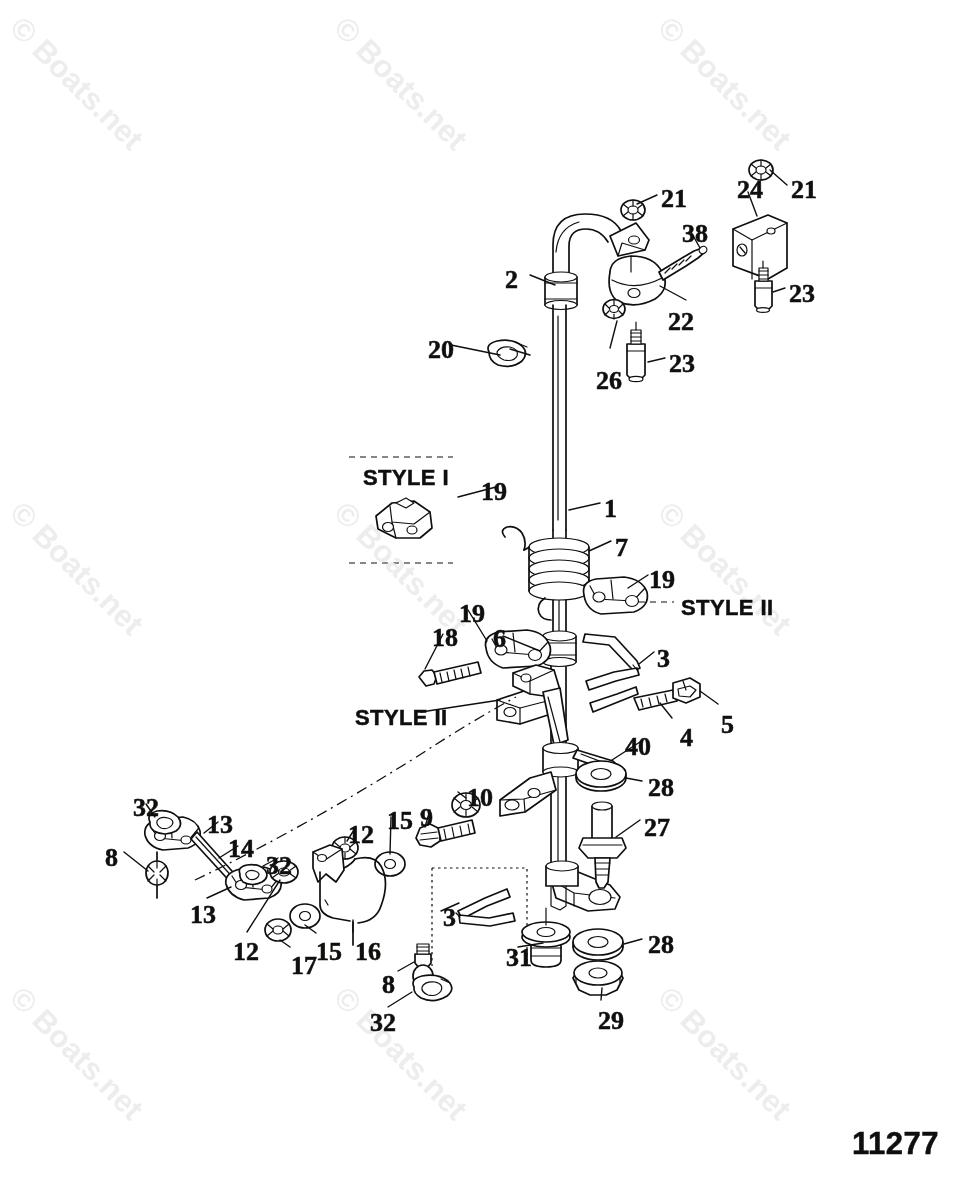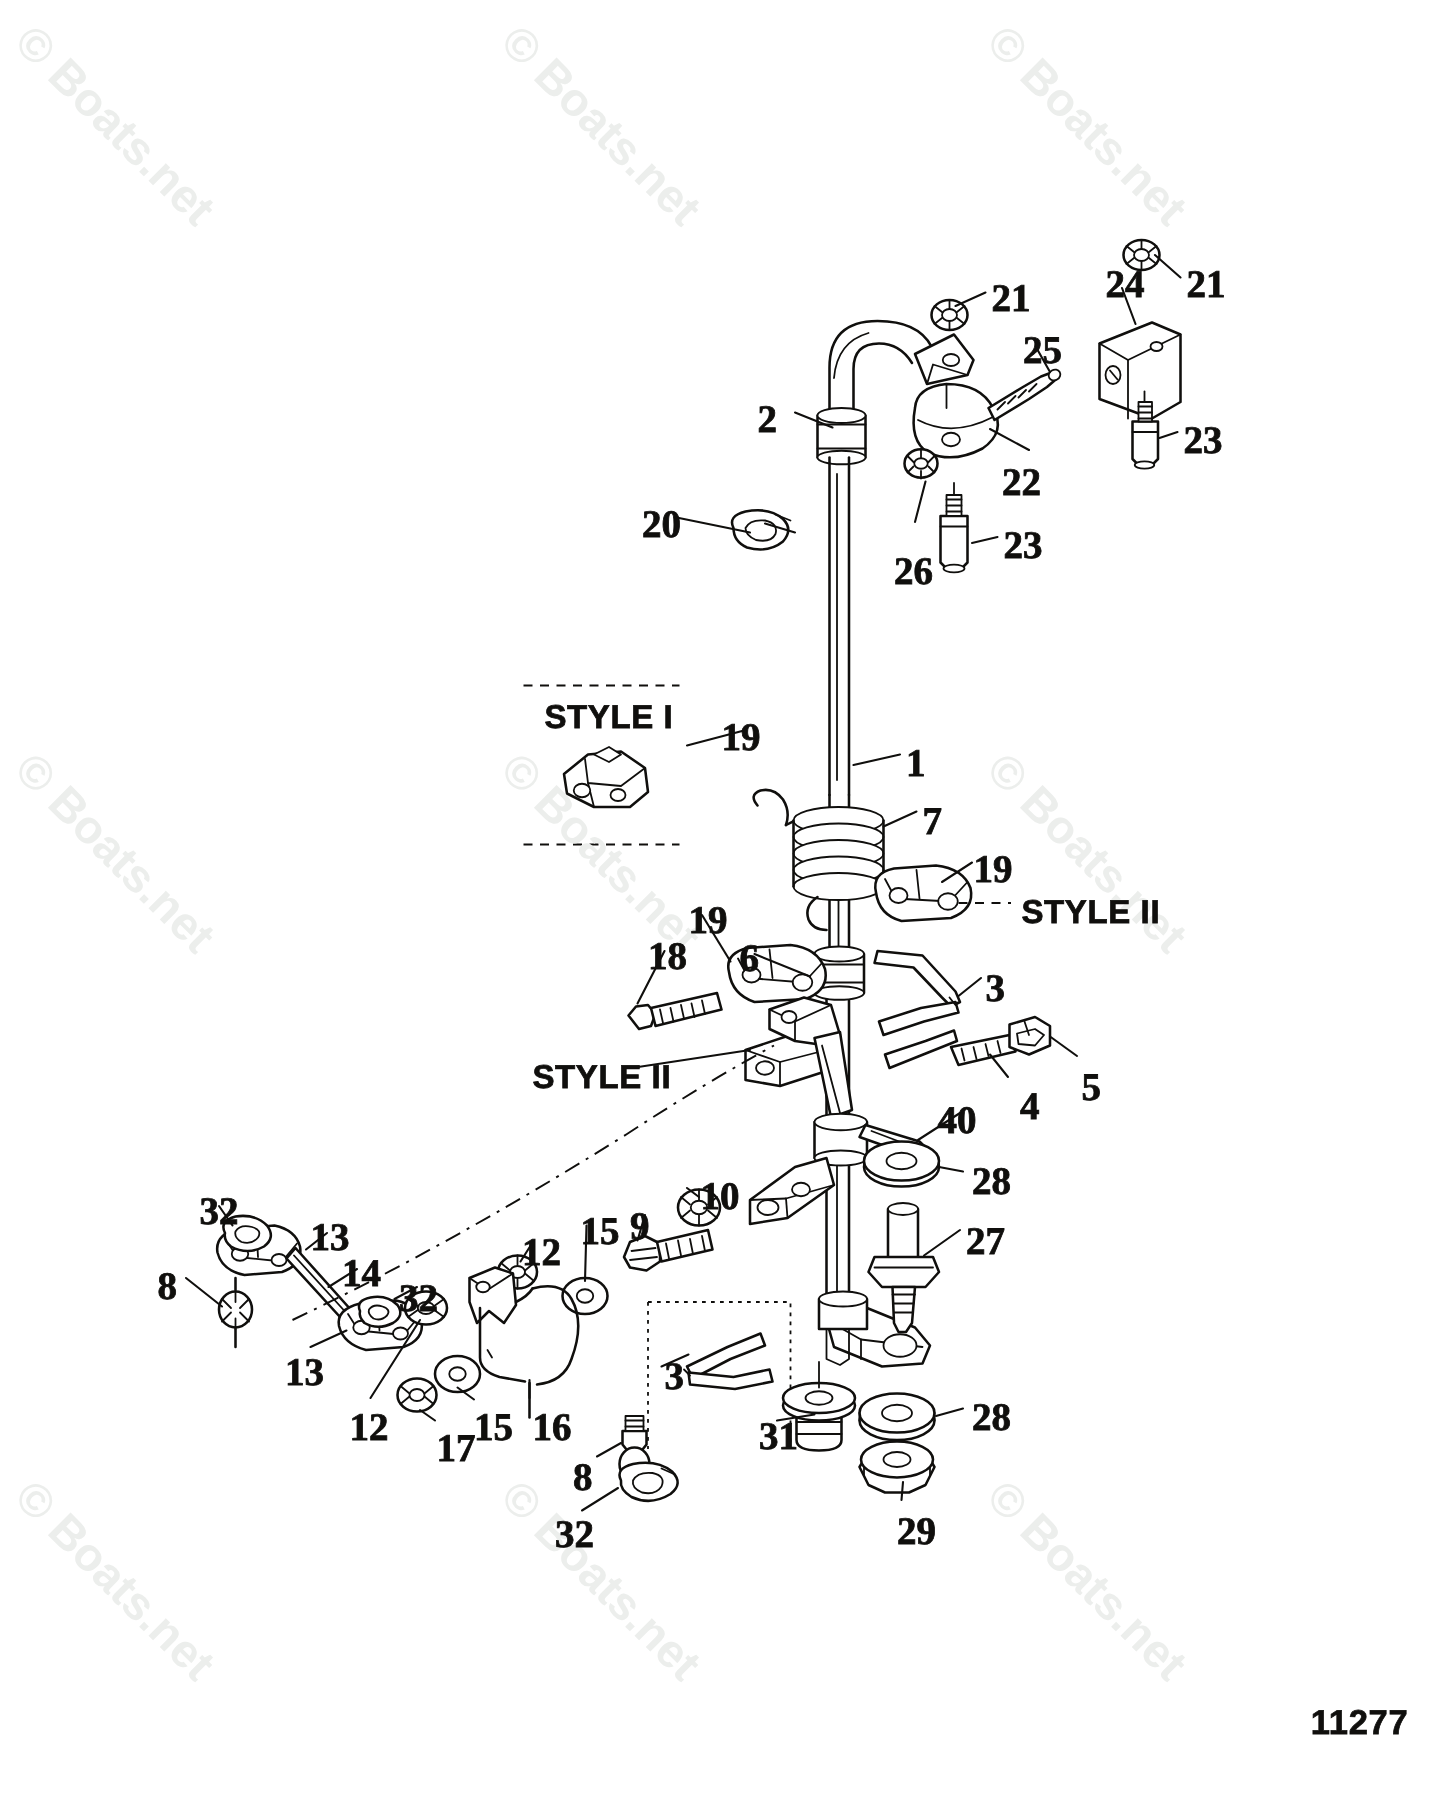--- a/index.html
+++ b/index.html
@@ -66,21 +66,21 @@
     white-space: nowrap;
     -webkit-text-stroke: 0.5px #100f0d;
   }
   #catalog-number {
     position: absolute;
     right: 18px;
     bottom: 38px;
     z-index: 8;
     font-family: "Liberation Sans", sans-serif;
     font-weight: bold;
-    font-size: 23px;
+    font-size: 31px;
     color: #100f0d;
     letter-spacing: 0.5px;
     -webkit-text-stroke: 0.5px #100f0d;
   }
 </style>
 </head>
 <body>
 
 <div id="page">
 
@@ -548,21 +548,21 @@
   <div class="lbl" style="left:481px;top:479px;">19</div>
   <div class="lbl" style="left:649px;top:567px;">19</div>
   <div class="lbl" style="left:459px;top:601px;">19</div>
   <div class="lbl" style="left:428px;top:337px;">20</div>
   <div class="lbl" style="left:661px;top:186px;">21</div>
   <div class="lbl" style="left:791px;top:177px;">21</div>
   <div class="lbl" style="left:668px;top:309px;">22</div>
   <div class="lbl" style="left:789px;top:281px;">23</div>
   <div class="lbl" style="left:669px;top:351px;">23</div>
   <div class="lbl" style="left:737px;top:177px;">24</div>
-  <div class="lbl" style="left:682px;top:221px;">25</div>
+  <div class="lbl" style="left:682px;top:221px;">38</div>
   <div class="lbl" style="left:596px;top:340px;margin-top:28px;">26</div>
   <div class="lbl" style="left:644px;top:815px;">27</div>
   <div class="lbl" style="left:648px;top:775px;">28</div>
   <div class="lbl" style="left:648px;top:932px;">28</div>
   <div class="lbl" style="left:598px;top:1008px;">29</div>
   <div class="lbl" style="left:625px;top:734px;">40</div>
   <div class="lbl" style="left:494px;top:945px;margin-left:12px;">31</div>
   <div class="lbl" style="left:133px;top:795px;">32</div>
   <div class="lbl" style="left:266px;top:853px;">32</div>
   <div class="lbl" style="left:370px;top:1010px;">32</div>

